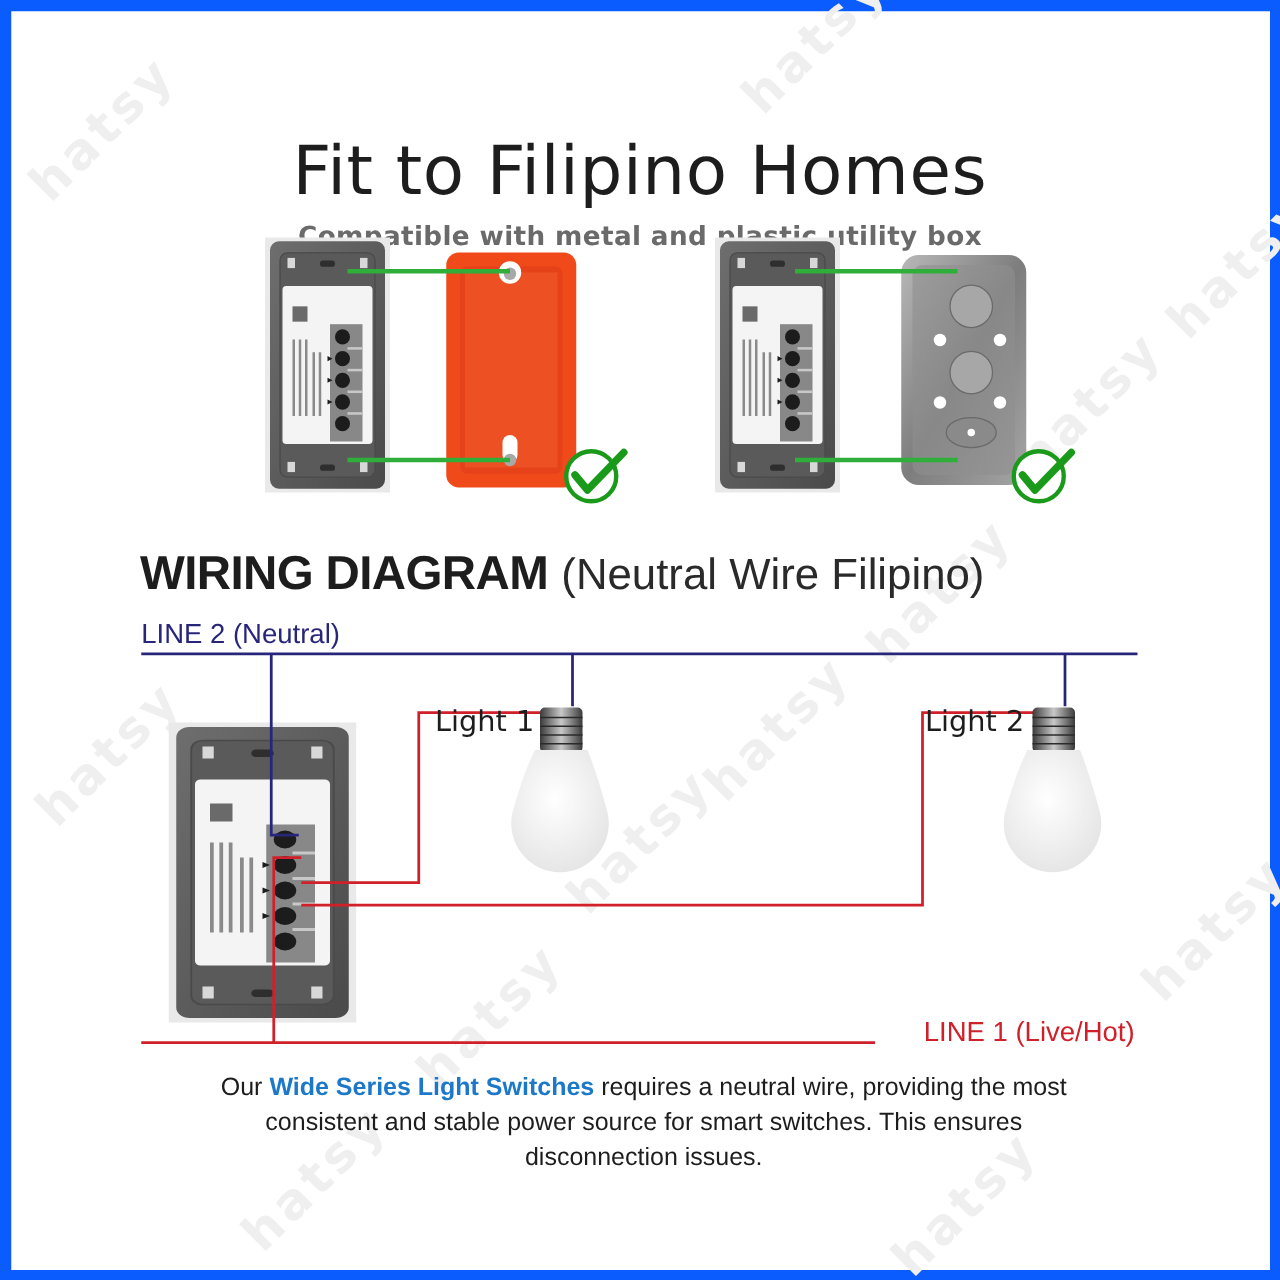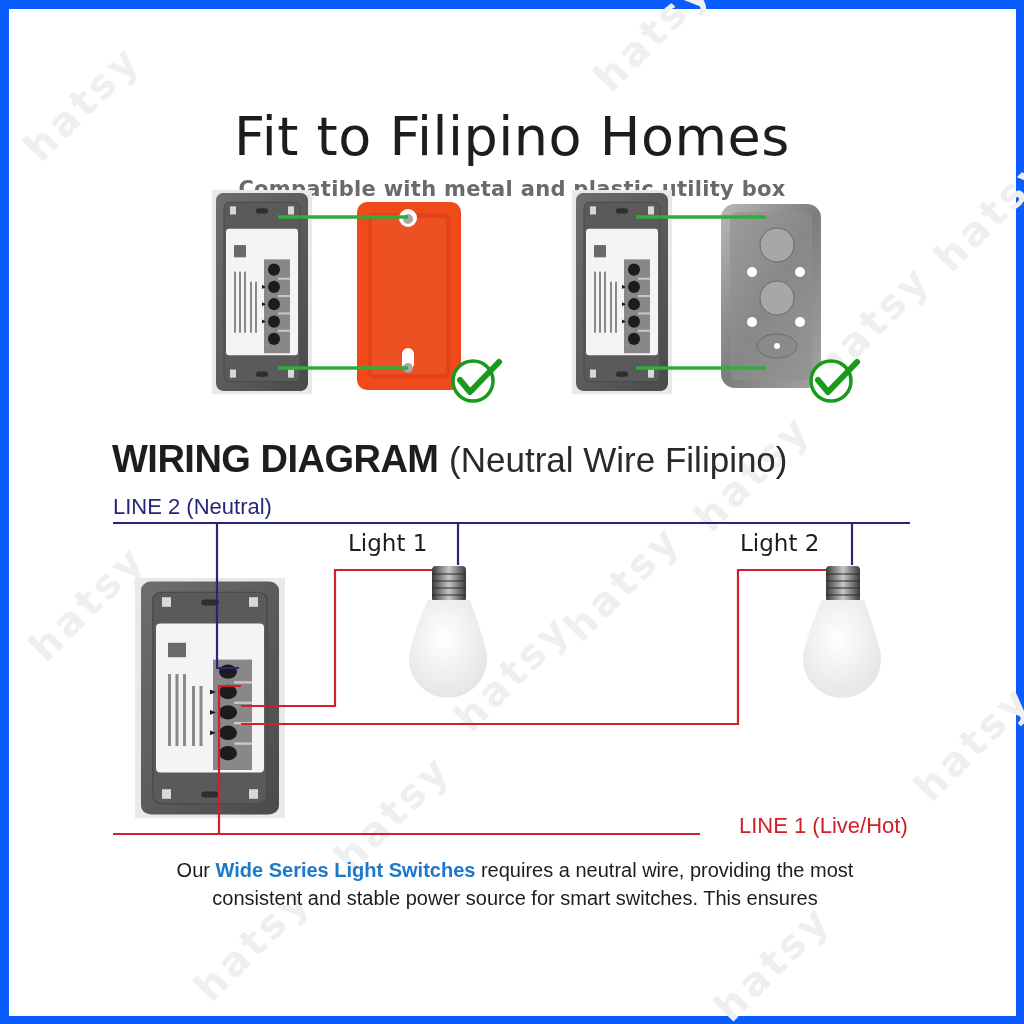--- a/index.html
+++ b/index.html
@@ -27,21 +27,21 @@
   .wd-title {
     position: absolute; left: 112px; top: 438px; font-size: 38px; color: #1d1d1d; white-space: nowrap;
     font-family: "Liberation Sans", sans-serif;
   }
   .wd-title b { font-weight: bold; letter-spacing: -0.5px; }
   .wd-title span.sub { font-weight: normal; font-size: 35px; color: #2a2a2a; }
   .line-label {
     position: absolute; font-size: 22px; white-space: nowrap; font-family: "Liberation Sans", sans-serif;
   }
   .light-label {
-    position: absolute; font-size: 23px; color: #1d1d1d; white-space: nowrap;
+    position: absolute; font-size: 23px; color: #1d1d1d; white-space: nowrap; margin-top: 35px;
   }
   .desc {
     position: absolute; left: 100px; width: 830px; top: 856px; text-align: center;
     font-size: 20px; line-height: 28px; color: #1d1d1d; font-family: "Liberation Sans", sans-serif;
   }
   .desc .hl { color: #1c78c8; font-weight: bold; text-align: right; }
   svg.overlay { position: absolute; left: 0; top: 0; }
 </style>
 </head>
 <body>
@@ -221,13 +221,14 @@
 
 <div class="line-label" style="left:113px;top:494px;color:#28267a;">LINE 2 (Neutral)</div>
 <div class="line-label" style="left:711px;top:813px;color:#d0202a;margin-left:28px;">LINE 1 (Live/Hot)</div>
 
 <div class="light-label" style="left:348px;top:530px;">Light 1</div>
 <div class="light-label" style="left:740px;top:530px;">Light 2</div>
 
 <div class="desc">
   <div><span>Our </span><span class="hl">Wide Series Light Switches</span><span> requires a neutral wire, providing the most</span></div>
   <div>consistent and stable power source for smart switches. This ensures</div>
+  <div>disconnection issues.</div>
 </div>
 
 </body></html>

